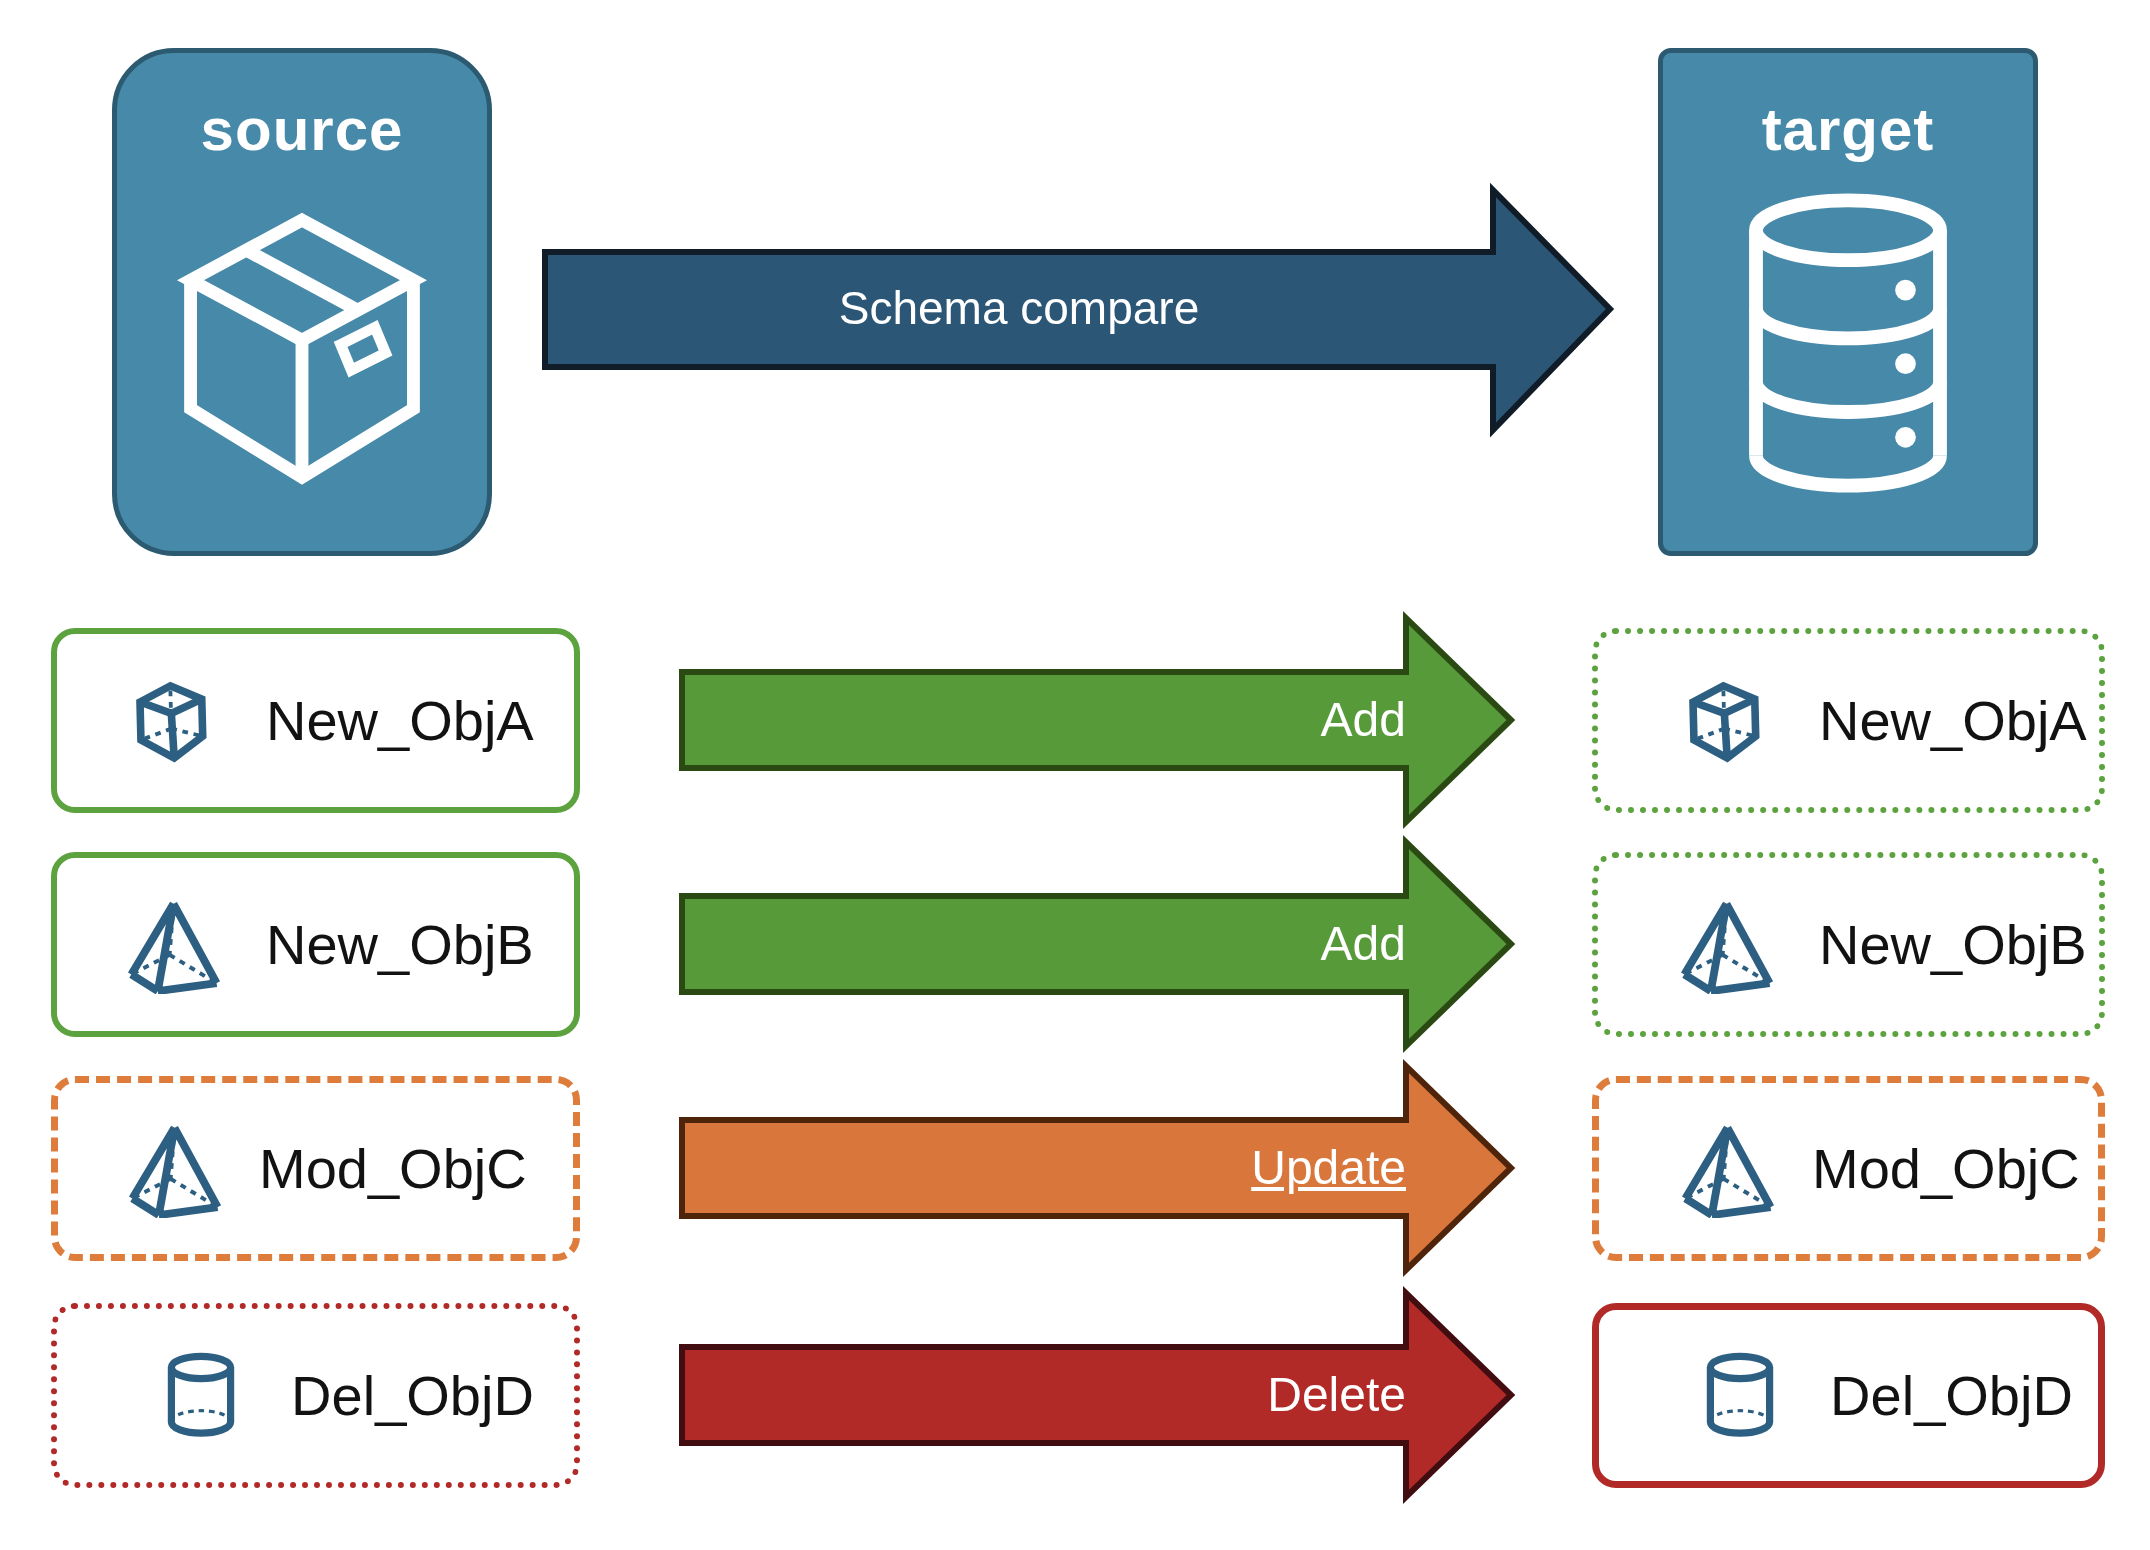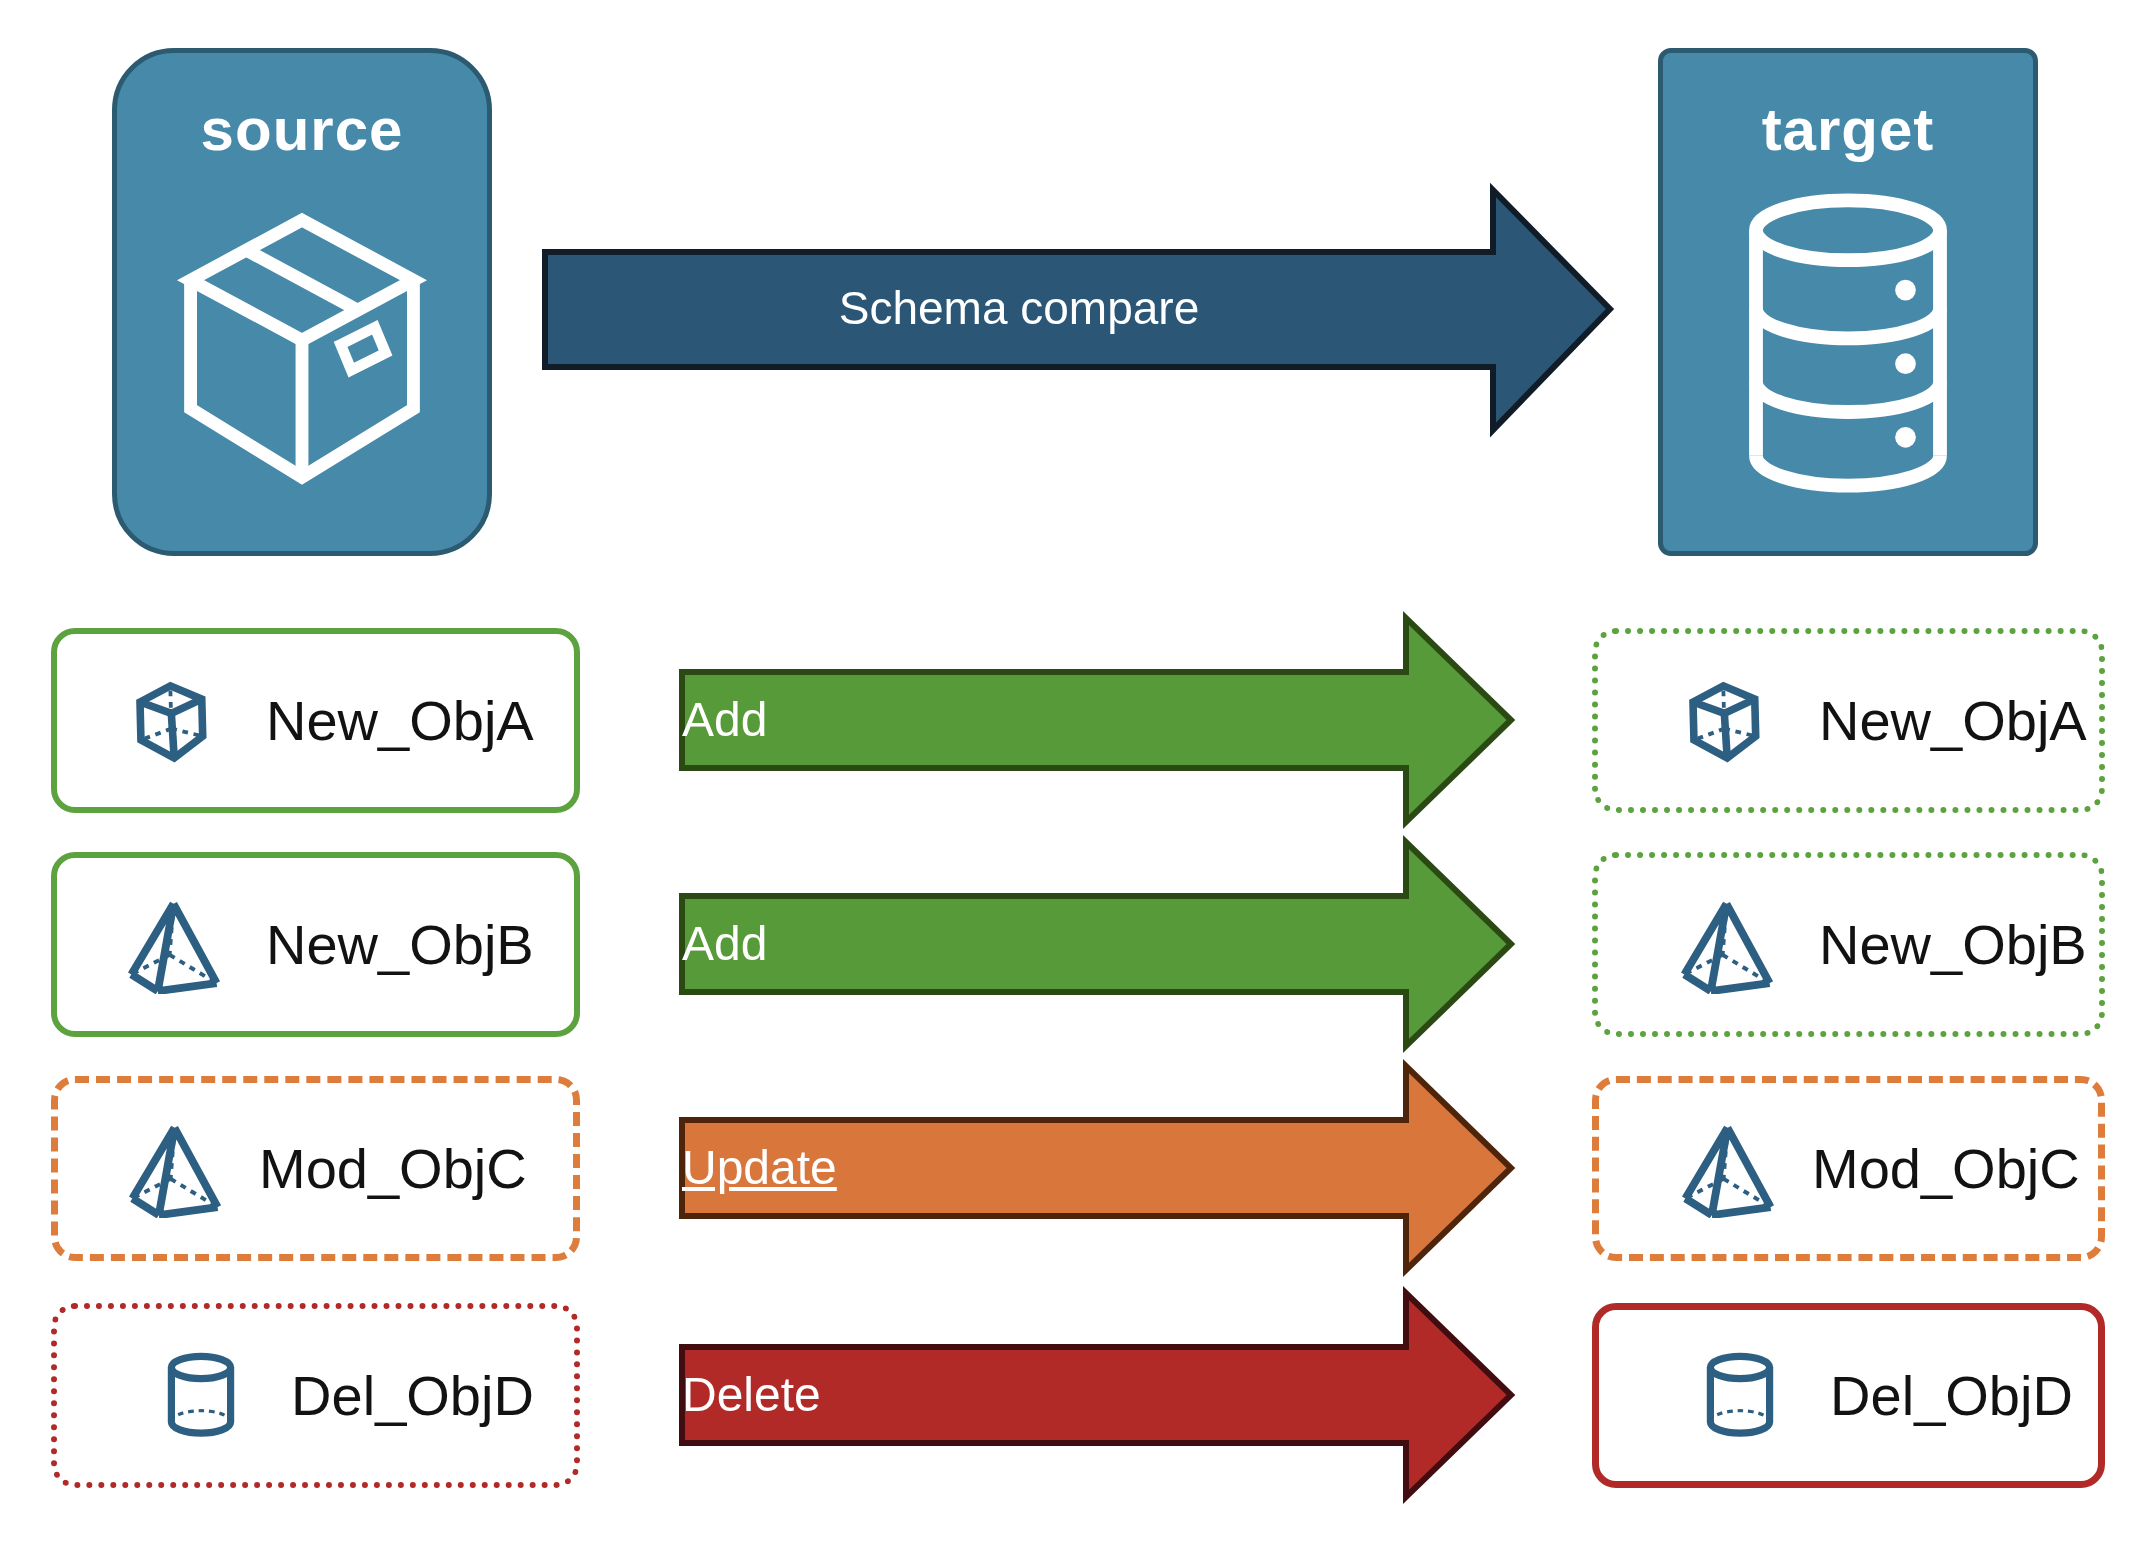--- a/index.html
+++ b/index.html
@@ -45,21 +45,21 @@
   .bs-red-dotted   { border:6px dotted #B12A28; }
   .bs-red-solid    { border:7px solid  #B12A28; }
 
   .item-label { font-size:56px; color:#121212; white-space:nowrap; }
 
   
   .action-arrow-svg { position:absolute; left:682px; overflow:visible; }
   .a-row1 { top:618px; } .a-row2 { top:842px; } .a-row3 { top:1066px; } .a-row4 { top:1293px; }
   .action-label {
     position:absolute; left:682px; width:724px; height:96px; line-height:96px;
-    text-align:left; color:#ffffff; font-size:48px;
+    text-align:right; color:#ffffff; font-size:48px;
   }
   .l-row1 { top:672px; } .l-row2 { top:896px; } .l-row3 { top:1120px;text-decoration:underline; } .l-row4 { top:1347px; }
 
   .obj-icon { flex:0 0 auto; }
 </style>
 </head>
 <body>
 
 <div class="canvas">
 

